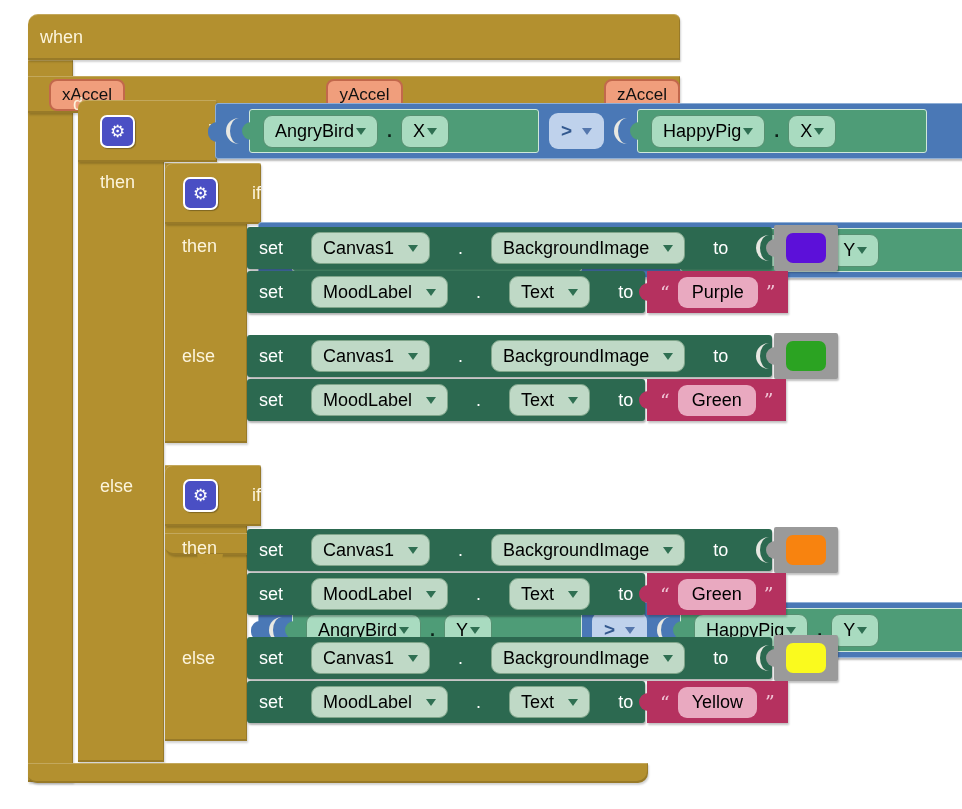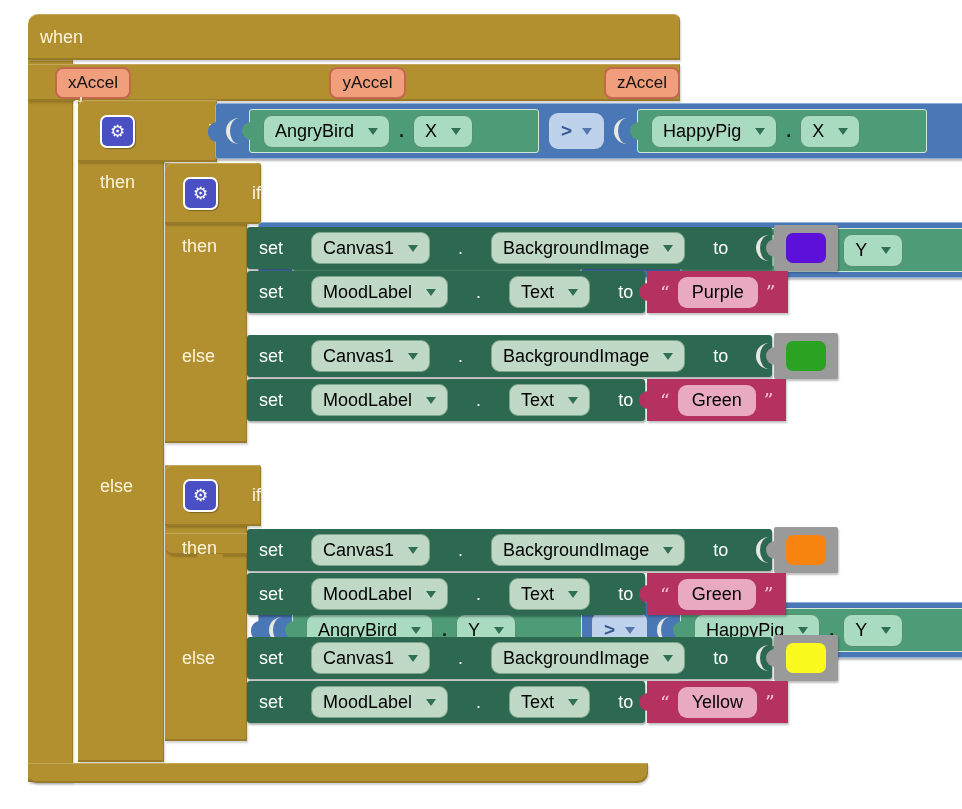--- a/index.html
+++ b/index.html
@@ -25,21 +25,21 @@
         background:#4A78B6;border-radius:10px 0 0 10px;}
   .op{background:#BFD2EC;border-radius:9px;height:36px;display:flex;align-items:center;
       gap:10px;padding:0 12px;color:#33598F;font-size:19px;font-weight:bold;}
   
   .getter{background:#4E9C77;border:1px solid #CFE8DA;border-radius:3px;display:flex;
           align-items:center;gap:9px;padding:0 13px;height:42px;position:relative;
           min-width:262px;}
   .getter::before{content:"";position:absolute;left:-8px;top:50%;transform:translateY(-50%);
           width:9px;height:18px;background:#4E9C77;border-radius:9px 0 0 9px;}
   .gpill{background:#A9DBC0;border:1px solid #569071;border-radius:9px;height:31px;
-         display:flex;align-items:center;gap:14px;padding:0 11px;color:#000;font-size:18px;}
+         display:flex;align-items:center;gap:2px;padding:0 11px;color:#000;font-size:18px;}
   .dot-dark{color:#0c2018;font-size:18px;font-weight:bold;}
   
   .setrow{background:#2C6950;border-radius:3px;display:flex;align-items:center;gap:12px;
           padding:0 12px;color:#fff;font-size:18px;height:42px;
           box-shadow:1px 2px 2px rgba(0,0,0,.3);position:relative;}
   .spill{background:#BFD9C6;border:1px solid #7FA58A;border-radius:9px;height:30px;
          display:flex;align-items:center;gap:14px;padding:0 11px;color:#000;font-size:18px;}
   .inner{display:flex;align-items:center;gap:28px;box-sizing:border-box;}
   
   .graycb{background:#9A9A9A;width:64px;height:46px;display:flex;align-items:center;
@@ -75,21 +75,21 @@
 
 <div class="abs gold" style="left:28px;top:60px;width:45px;height:722px;"></div>
 <div class="abs gold" style="left:78px;top:100px;width:86px;height:662px;"></div>
 <div class="abs gold" style="left:165px;top:163px;width:82px;height:280px;"></div>
 <div class="abs gold" style="left:165px;top:465px;width:82px;height:276px;"></div>
 
 <div class="abs gold row" style="left:28px;top:14px;width:652px;height:46px;border-radius:10px 6px 0 0;padding-left:12px;gap:12px;">
   <span class="lbl">when</span>
 </div>
 
-<div class="abs gold row" style="left:28px;top:64px;width:652px;height:37px;padding-left:27px;">
+<div class="abs gold row" style="left:28px;top:76px;width:652px;height:37px;padding-left:21px;">
   <div class="param">xAccel</div>
   <div class="param">yAccel</div>
   <div class="param">zAccel</div>
 </div>
 
 <span class="abs lbl" style="left:37px;top:94px;margin-left:36px;">do</span>
 
 <div class="abs gold row" style="left:78px;top:100px;width:139px;height:62px;border-radius:8px 2px 0 0;padding-left:22px;gap:16px;">
   <div class="gear">⚙</div>
   <span class="lbl">if</span>

